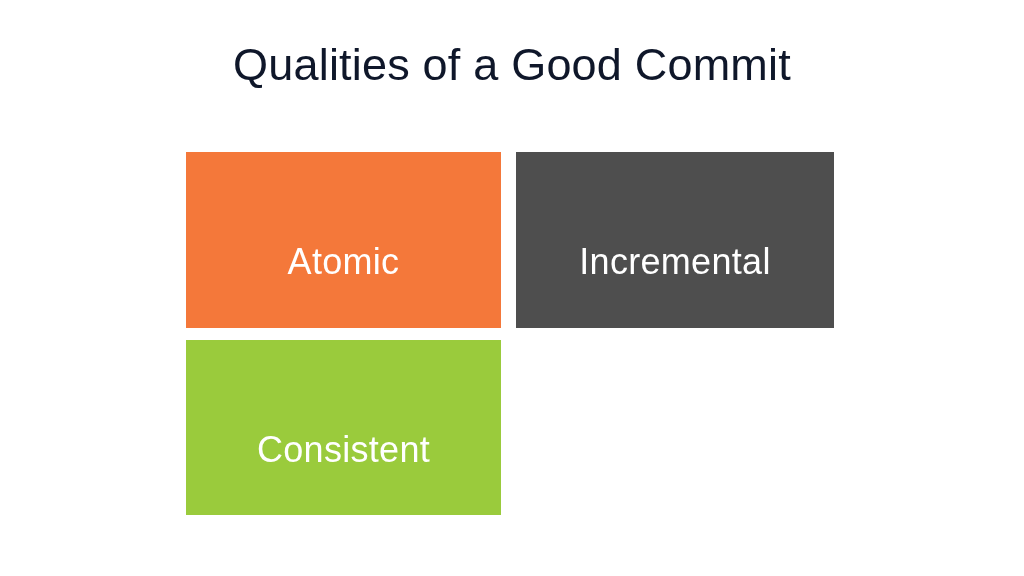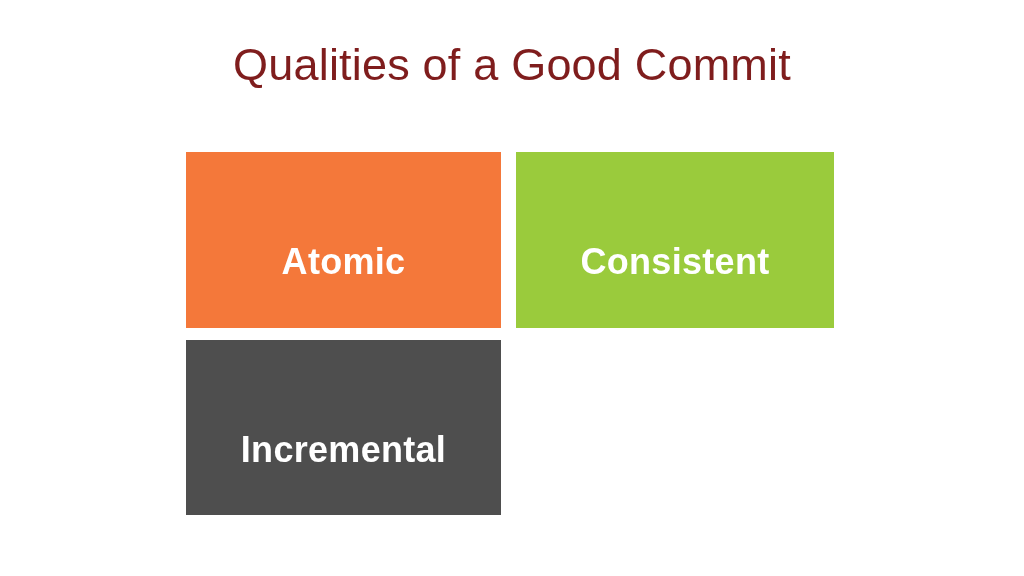--- a/index.html
+++ b/index.html
@@ -23,21 +23,21 @@
 
   .slide-title {
     position: absolute;
     left: 0;
     right: 0;
     top: 40px;
     text-align: center;
     font-size: 45px;
     font-weight: 400;
     letter-spacing: 0.2px;
-    color: #7f1d1d;
+    color: #0f172a;
     line-height: 1.1;
     white-space: nowrap;
   }
 
   .tile-grid {
     position: absolute;
     left: 186px;
     top: 152px;
     width: 648px;
     height: 363px;
@@ -50,21 +50,21 @@
 
   .tile {
     display: flex;
     align-items: center;
     justify-content: center;
     box-sizing: border-box;
   }
 
   .tile-label {
     font-size: 36px;
-    font-weight: 700;
+    font-weight: 400;
     color: #ffffff;
     letter-spacing: 0.3px;
     line-height: 1.15;
     text-align: center;
     white-space: nowrap;
     margin-top: 44px;
   }
 
   .tile-atomic      { background: #f4783a; }
   .tile-consistent  { background: #9acb3c; }
@@ -77,23 +77,23 @@
 <div class="slide">
 
   <div class="slide-title">Qualities of a Good Commit</div>
 
   <div class="tile-grid">
 
     <div class="tile tile-atomic">
       <span class="tile-label">Atomic</span>
     </div>
 
+    <div class="tile tile-incremental">
+      <span class="tile-label">Incremental</span>
+    </div>
+
     <div class="tile tile-consistent">
       <span class="tile-label">Consistent</span>
-    </div>
-
-    <div class="tile tile-incremental">
-      <span class="tile-label">Incremental</span>
     </div>
 
 
   </div>
 </div>
 
 </body></html>

